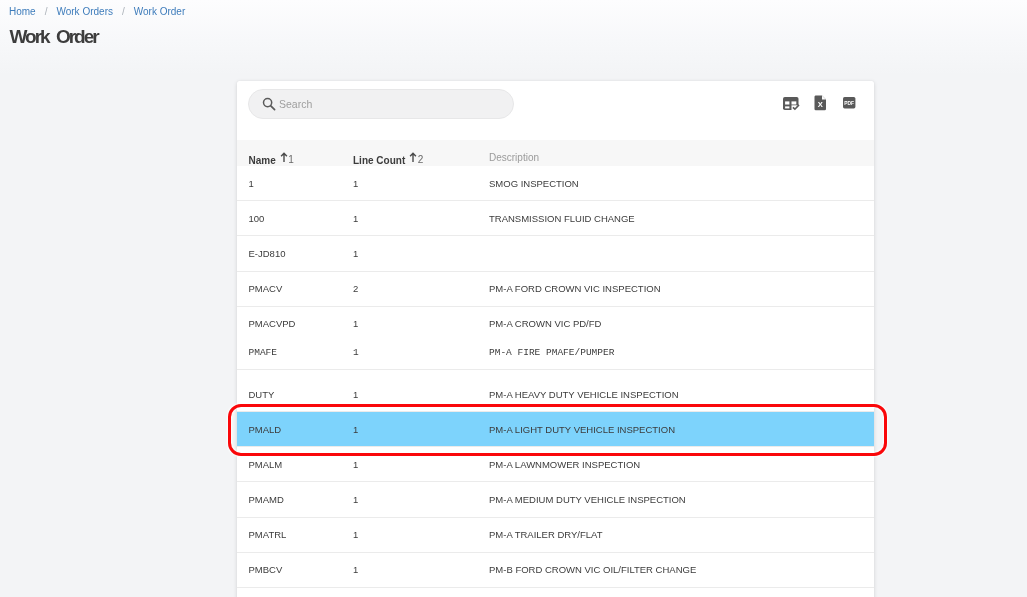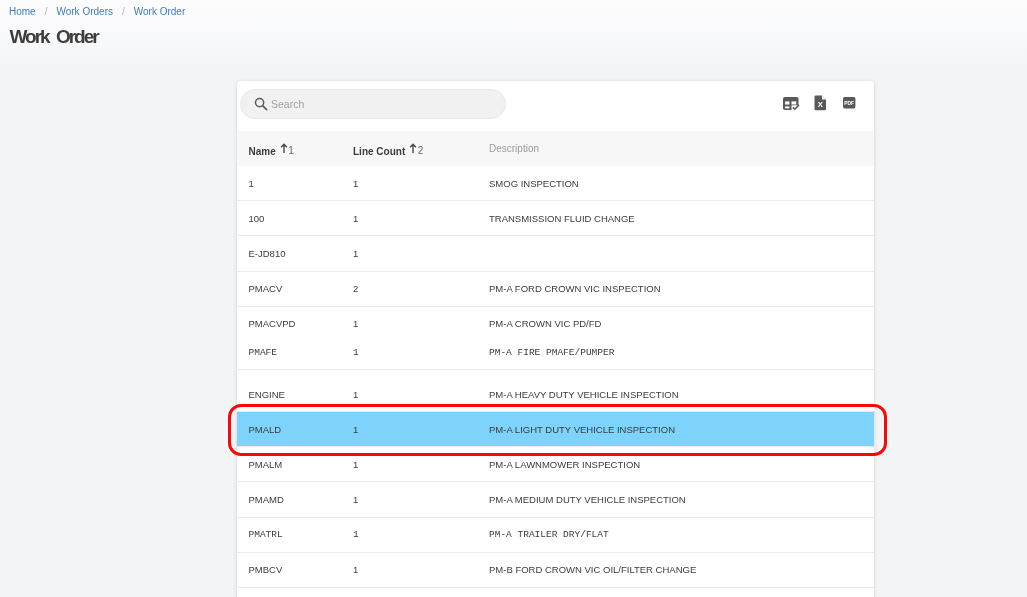--- a/index.html
+++ b/index.html
@@ -11,29 +11,29 @@
   }
   .crumbs { position:absolute; left:9px; top:6px; font-size:10px; color:#3e7cbb; white-space:nowrap; }
   .crumbs .sep { color:#adb3ba; margin:0 9px; }
   .title { position:absolute; left:9.5px; top:25.5px; font-size:19px; font-weight:bold; color:#3d3d3d; letter-spacing:-2px; word-spacing:4px; }
   .card {
     position:absolute; left:237px; top:81px; width:637px; height:560px;
     background:#fff; border-radius:2px;
     box-shadow: 0 1px 4px rgba(0,0,0,0.13), 0 0 1px rgba(0,0,0,0.1);
   }
   .search {
-    position:absolute; left:3px; top:8px; width:266px; height:30px;
+    position:absolute; left:11px; top:8px; width:266px; height:30px;
     border-radius:15px; background:#f1f1f2; border:1px solid #e7e7e8;
   }
   .search .ph { position:absolute; left:30px; top:8px; font-size:10.5px; color:#9e9e9e; }
   .search svg { position:absolute; left:13px; top:7px; }
   .ic { position:absolute; }
   .hdr {
-    position:absolute; left:0; top:50px; width:637px; height:37.6px;
-    background:#f7f7f7; border-bottom:2px solid #14532d;
+    position:absolute; left:0; top:59px; width:637px; height:37.6px;
+    background:#f7f7f7; border-bottom:6px solid #14532d;
     font-size:10px; font-weight:bold; color:#3c3c3c;
   }
   .hdr .c1 { position:absolute; left:11.5px; top:12px; }
   .hdr .c2 { position:absolute; left:116px; top:12px; }
   .hdr .c3 { position:absolute; left:252px; top:12px; font-weight:normal; color:#9b9b9b; }
   .arr svg { vertical-align:0.5px; margin-left:4px; }
   .num { font-weight:normal; color:#686868; font-size:10px; margin-left:0.5px; vertical-align:1px; }
   .row {
     position:absolute; left:0; width:637px; height:35.15px;
     border-bottom:1px solid #ebebeb; font-size:9.5px; color:#3b3b3b;
@@ -118,40 +118,40 @@
       <span class="c1">PMACVPD</span>
       <span class="c2">1</span>
       <span class="c3">PM-A CROWN VIC PD/FD</span>
     </div>
     <div class="row" style="top:254px;font-family:Liberation Mono, monospace;">
       <span class="c1">PMAFE</span>
       <span class="c2">1</span>
       <span class="c3">PM-A FIRE PMAFE/PUMPER</span>
     </div>
     <div class="row" style="top:296.00px;">
-      <span class="c1">ENGINE</span>
+      <span class="c1">DUTY</span>
       <span class="c2">1</span>
       <span class="c3">PM-A HEAVY DUTY VEHICLE INSPECTION</span>
     </div>
     <div class="row sel" style="top:331.15px;">
       <span class="c1">PMALD</span>
       <span class="c2">1</span>
       <span class="c3">PM-A LIGHT DUTY VEHICLE INSPECTION</span>
     </div>
     <div class="row" style="top:366.30px;text-align:right;">
       <span class="c1">PMALM</span>
       <span class="c2">1</span>
       <span class="c3">PM-A LAWNMOWER INSPECTION</span>
     </div>
     <div class="row" style="top:401.45px;">
       <span class="c1">PMAMD</span>
       <span class="c2">1</span>
       <span class="c3">PM-A MEDIUM DUTY VEHICLE INSPECTION</span>
     </div>
-    <div class="row" style="top:436.60px;font-family:Liberation Mono, monospace;">
+    <div class="row" style="top:436.60px;">
       <span class="c1">PMATRL</span>
       <span class="c2">1</span>
       <span class="c3">PM-A TRAILER DRY/FLAT</span>
     </div>
     <div class="row" style="top:471.75px;padding-left:32px;">
       <span class="c1">PMBCV</span>
       <span class="c2">1</span>
       <span class="c3">PM-B FORD CROWN VIC OIL/FILTER CHANGE</span>
     </div>
     <div class="row" style="top:506.90px;">

